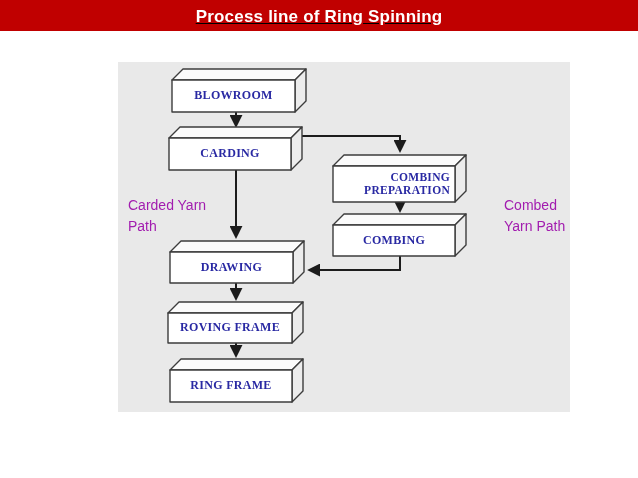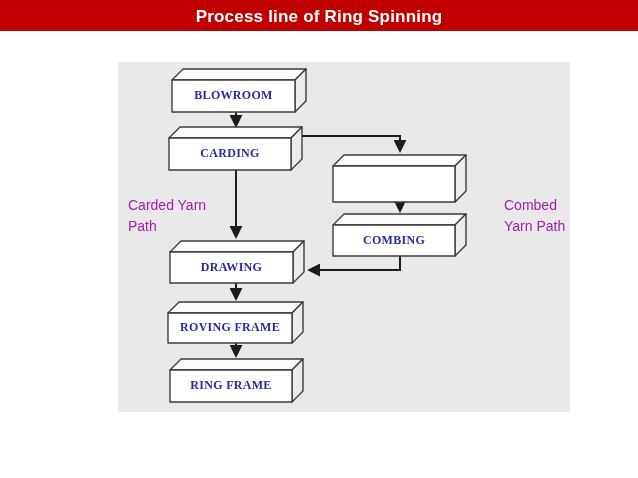--- a/index.html
+++ b/index.html
@@ -4,21 +4,21 @@
 <style>
   * { margin: 0; padding: 0; box-sizing: border-box; }
   html, body { width: 638px; height: 478px; background: #ffffff; }
   body { font-family: "Liberation Sans", sans-serif; position: relative; overflow: hidden; }
 
   .stage { position: absolute; left: 0; top: 0; width: 638px; height: 478px; background: #ffffff; }
 
   .title-bar {
     position: absolute; left: 0; top: 0; width: 638px; height: 31px;
     background: #c00000;
-    display: flex; align-items: center; justify-content: center;
+    display: flex; align-items: center; justify-content: center; text-decoration: underline;
   }
   .title-bar h1 {
     color: #ffffff; font-size: 17px; font-weight: bold;
     font-family: "Liberation Sans", sans-serif; letter-spacing: 0.2px;
     padding-top: 2px;
   }
 
   .diagram-panel {
     position: absolute; left: 118px; top: 62px; width: 452px; height: 350px;
     background: #e9e9e9;
@@ -100,20 +100,21 @@
         <g>
           <polygon points="52,308 63,297 185,297 174,308" fill="#fbfbfb"></polygon>
           <polygon points="174,308 185,297 185,329 174,340" fill="#ececec"></polygon>
           <rect x="52" y="308" width="122" height="32" fill="#ffffff"></rect>
         </g>
       </g>
     </svg>
 
     <div class="box-label" style="left:54px;  top:18px;  width:123px; height:32px;">BLOWROOM</div>
     <div class="box-label" style="left:51px;  top:76px;  width:122px; height:32px;border-radius:8px;">CARDING</div>
+    <div class="box-label" style="left:220px; top:104px; width:112px; height:36px; font-size:11.5px;">COMBING PREPARATION</div>
     <div class="box-label" style="left:215px; top:163px; width:122px; height:31px;">COMBING</div>
     <div class="box-label" style="left:52px;  top:190px; width:123px; height:31px;">DRAWING</div>
     <div class="box-label" style="left:50px;  top:251px; width:124px; height:30px;">ROVING FRAME</div>
     <div class="box-label" style="left:52px;  top:308px; width:122px; height:32px;border-radius:7px;">RING FRAME</div>
 
     <div class="path-label" style="left:10px; top:133px;">Carded Yarn Path</div>
     <div class="path-label" style="left:358px; top:133px;margin-left:28px;">Combed Yarn Path</div>
 
   </div>
 </div>

